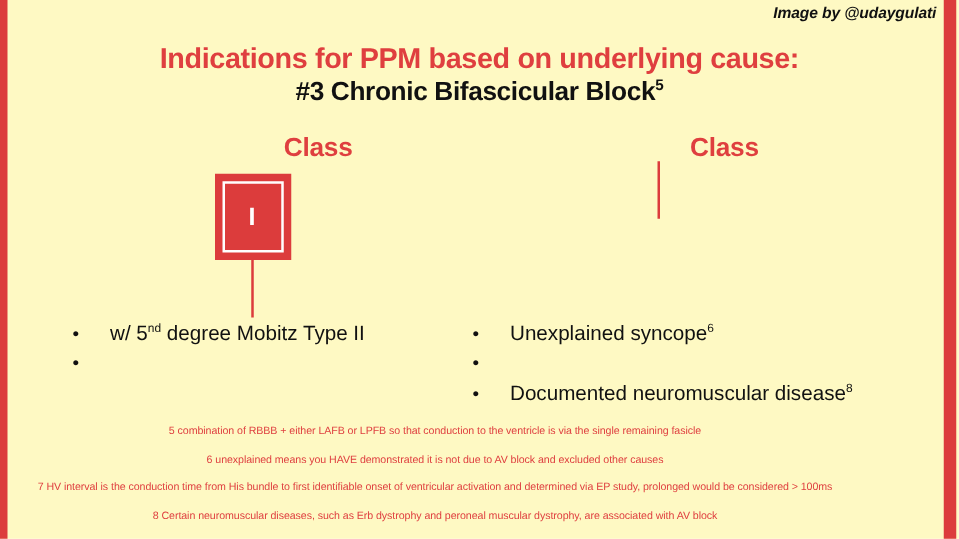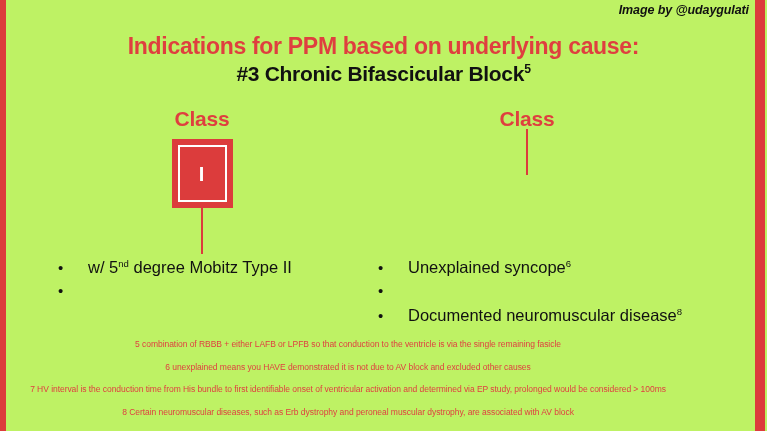--- a/index.html
+++ b/index.html
@@ -10,21 +10,21 @@
     width: 767px;
     height: 431px;
     background: #ffffff;
     font-family: "Liberation Sans", sans-serif;
     overflow: hidden;
   }
   .slide {
     position: relative;
     width: 767px;
     height: 431px;
-    background: #bef264;
+    background: #fef9c3;
     box-sizing: border-box;
   }
 
   
   .edge-stripe {
     position: absolute;
     top: 0;
     width: 6px;
     height: 431px;
     background: #DC3C3C;
@@ -73,21 +73,21 @@
   .sup {
     font-size: 0.58em;
     vertical-align: super;
     line-height: 0;
   }
 
   
   .class-group {
     position: absolute;
     width: 160px;
-    text-align: center;
+    text-align: right;
   }
   .class-group.one { left: 122px; top: 108px; }
   .class-group.two { left: 447px; top: 108px; }
 
   .class-label {
     font-size: 21px;
     font-weight: bold;
     color: #DF3F3F;
     letter-spacing: -0.2px;
     line-height: 1;

